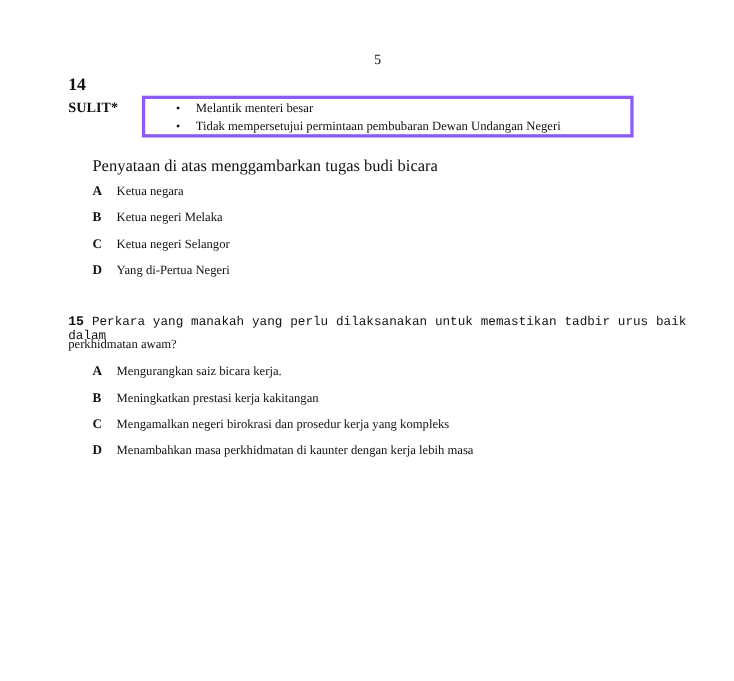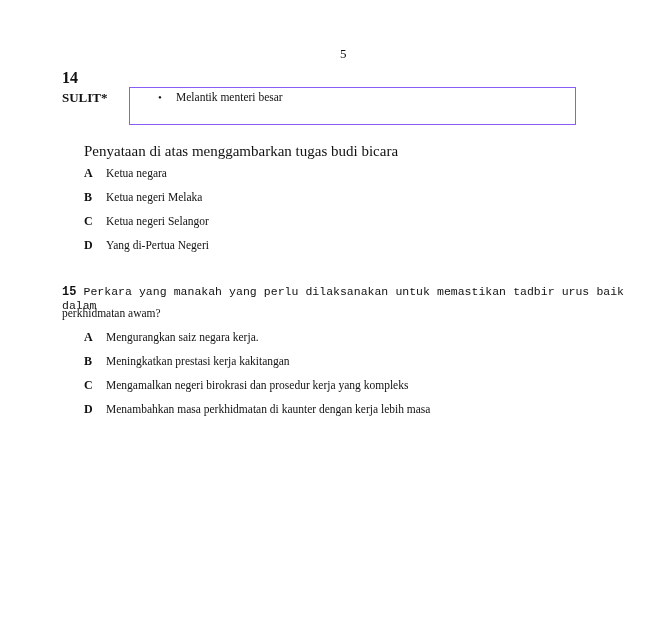--- a/index.html
+++ b/index.html
@@ -6,21 +6,21 @@
   body {
     width:667px; height:619px; position:relative; overflow:hidden;
     font-family: "Liberation Serif", serif; color:#111; font-size:11.5px;
   }
   .abs { position:absolute; white-space:nowrap; }
   .header-left { left:62px; top:46px; font-size:13px; font-weight:bold;margin-top:44px; }
   .page-num { left:340px; top:46px; font-size:13px; }
   .qnum14 { left:62px; top:69px; font-size:16px; font-weight:bold;text-align:center; }
   .box {
     position:absolute; left:129px; top:87px; width:447px; height:38px;
-    border:1px solid #8b5cf6; box-sizing:border-box;
+    border:3px solid #8b5cf6; box-sizing:border-box;
   }
   .bullet-row { position:absolute; left:28px; font-size:11.5px; white-space:nowrap; }
   .bullet-row .dot { display:inline-block; width:18px; font-size:11px; }
   .opt { position:absolute; left:84px; white-space:nowrap; font-size:11.5px; }
   .opt .letter { display:inline-block; width:22px; font-weight:bold; font-size:12px; }
   .stem { left:84px; top:143px; font-size:15px; }
   .q15 { left:62px; top:285px; width:562px; font-size:11.5px; white-space:normal; text-align:justify; text-align-last:justify;font-family:Liberation Mono, monospace; }
   .q15 .n { font-weight:bold; font-size:12px; }
   .q15b { left:62px; top:307px; font-size:11.5px; }
 </style>
@@ -28,20 +28,23 @@
 <body>
 
 <div class="abs header-left">SULIT*</div>
 <div class="abs page-num">5</div>
 
 <div class="abs qnum14">14</div>
 
 <div class="box">
   <div class="bullet-row" style="top:3px;">
     <span class="dot">•</span><span>Melantik menteri besar</span>
+  </div>
+  <div class="bullet-row" style="top:19px;">
+    <span class="dot">•</span><span>Tidak mempersetujui permintaan pembubaran Dewan Undangan Negeri</span>
   </div>
 </div>
 
 <div class="abs stem">Penyataan di atas menggambarkan tugas budi bicara</div>
 
 <div class="opt" style="top:166px;">
   <span class="letter">A</span><span>Ketua negara</span>
 </div>
 <div class="opt" style="top:190px;">
   <span class="letter">B</span><span>Ketua negeri Melaka</span>
@@ -53,21 +56,21 @@
   <span class="letter">D</span><span>Yang di-Pertua Negeri</span>
 </div>
 
 <div class="abs q15">
   <span class="n">15</span>
   <span>Perkara yang manakah yang perlu dilaksanakan untuk memastikan tadbir urus baik dalam</span>
 </div>
 <div class="abs q15b">perkhidmatan awam?</div>
 
 <div class="opt" style="top:330px;">
-  <span class="letter">A</span><span>Mengurangkan saiz negara kerja.</span>
+  <span class="letter">A</span><span>Mengurangkan saiz bicara kerja.</span>
 </div>
 <div class="opt" style="top:354px;">
   <span class="letter">B</span><span>Meningkatkan prestasi kerja kakitangan</span>
 </div>
 <div class="opt" style="top:378px;">
   <span class="letter">C</span><span>Mengamalkan negeri birokrasi dan prosedur kerja yang kompleks</span>
 </div>
 <div class="opt" style="top:402px;">
   <span class="letter">D</span><span>Menambahkan masa perkhidmatan di kaunter dengan kerja lebih masa</span>
 </div>

